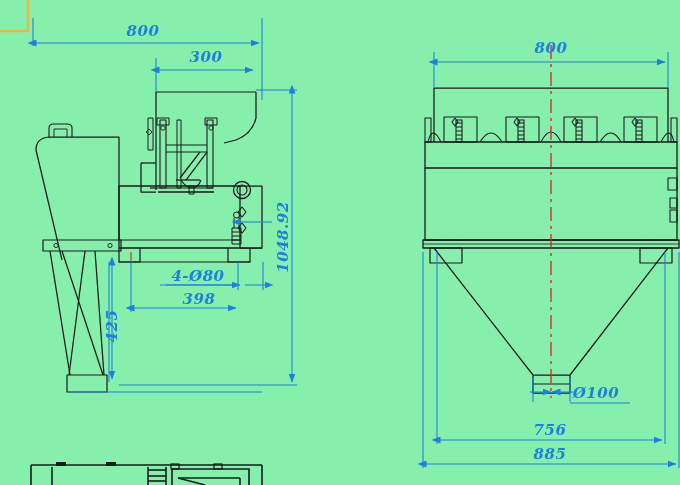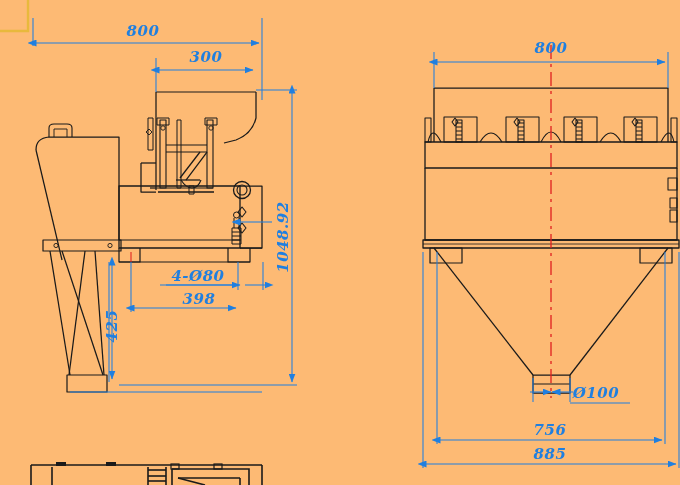--- a/index.html
+++ b/index.html
@@ -1,16 +1,16 @@
 <!DOCTYPE html>
 <html><head>
 <meta charset="utf-8">
 <style>
   html,body{margin:0;padding:0;background:#fff;}
-  #root{position:relative;width:680px;height:485px;background:#fdba74;
+  #root{position:relative;width:680px;height:485px;background:#86efac;
         font-family:"DejaVu Sans", sans-serif;overflow:hidden;}
   #root svg{position:absolute;left:0;top:0;}
   .dimtext{font-family:"DejaVu Serif", serif;font-style:italic;font-weight:700;
            fill:#1f7fe0;font-size:15px;letter-spacing:0.5px;}
 </style>
 </head>
 <body>
 
 <div id="root">
 

